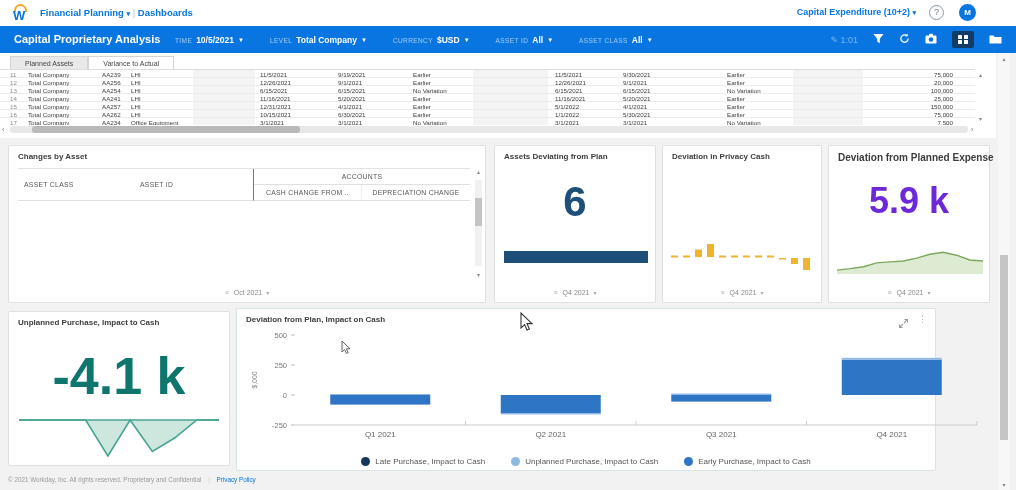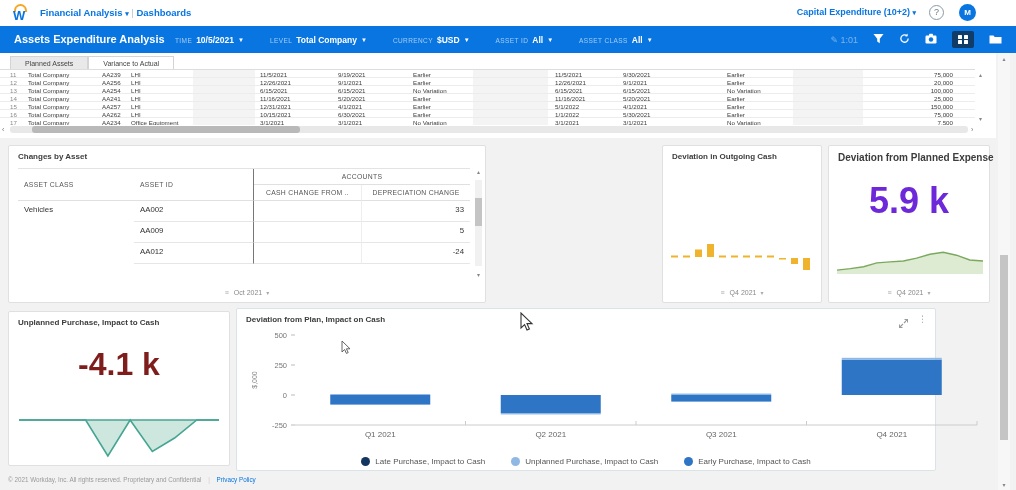--- a/index.html
+++ b/index.html
@@ -93,33 +93,33 @@
 </style>
 </head>
 <body>
 
 <div id="topbar">
   <div id="wlogo">
     <div class="arc"></div>
       <div class="w">W</div>
   </div>
   <div class="crumb" style="left:40px;">
-    <span>Financial Analysis</span> <span class="tb-caret">▾</span>
+    <span>Financial Planning</span> <span class="tb-caret">▾</span>
     <span class="crumb-sep">|</span>
     <span>Dashboards</span>
   </div>
   <div id="workspace-select">
     <span>Capital Expenditure (10+2)</span> <span class="tb-caret">▾</span>
   </div>
   <div id="help-btn">?</div>
   <div id="avatar">M</div>
 </div>
 
 <div id="bluebar">
-  <div id="db-title">Assets Expenditure Analysis</div>
+  <div id="db-title">Capital Proprietary Analysis</div>
   <div id="filters">
       <div class="filter">
         <span class="flabel">TIME</span>
         <span class="fvalue">10/5/2021</span>
         <span class="fcaret">▼</span>
       </div>
       <div class="filter">
         <span class="flabel">LEVEL</span>
         <span class="fvalue">Total Company</span>
         <span class="fcaret">▼</span>
@@ -291,49 +291,45 @@
   <div class="card" style="left:8px; top:92px; width:478px; height:158px;">
     <div class="card-title">Changes by Asset</div>
     <div id="changes-table">
       <div class="ch-grid" style="border-top:1px solid #e3e3e3;">
         <div class="ch-head" style="grid-row:span 2; display:flex; align-items:center; padding-left:6px; border-bottom:1px solid #e0e0e0;">ASSET CLASS</div>
         <div class="ch-head" style="grid-row:span 2; display:flex; align-items:center; padding-left:6px; border-bottom:1px solid #e0e0e0; border-right:1px solid #777;">ASSET ID</div>
         <div class="ch-head" style="grid-column:span 2; text-align:center; padding-top:4px; height:16px; border-bottom:1px solid #e0e0e0;">ACCOUNTS</div>
         <div class="ch-head" style="text-align:center; padding:4px 2px; border-bottom:1px solid #e0e0e0; border-right:1px solid #eee;">CASH CHANGE FROM ..</div>
         <div class="ch-head" style="text-align:center; padding:4px 2px; border-bottom:1px solid #e0e0e0;">DEPRECIATION CHANGE</div>
       </div>
-      <div class="ch-grid" id="changes-rows">
-          <div class="ch-cell" style="border-bottom: none;">Vehicles</div>
-          <div class="ch-cell" style="border-right: 1px solid rgb(119, 119, 119);">AA002</div>
-          <div class="ch-cell" style="border-right: 1px solid rgb(238, 238, 238);"></div>
-          <div class="ch-cell" style="text-align: right;">33</div>
-          <div class="ch-cell" style="border-bottom: none;"></div>
-          <div class="ch-cell" style="border-right: 1px solid rgb(119, 119, 119);">AA009</div>
-          <div class="ch-cell" style="border-right: 1px solid rgb(238, 238, 238);"></div>
-          <div class="ch-cell" style="text-align: right;">5</div>
-          <div class="ch-cell" style="border-bottom: none;"></div>
-          <div class="ch-cell" style="border-right: 1px solid rgb(119, 119, 119);">AA012</div>
-          <div class="ch-cell" style="border-right: 1px solid rgb(238, 238, 238);"></div>
-          <div class="ch-cell" style="text-align: right;">-24</div>
-        </div>
     </div>
     <div id="changes-scroll">
       <div class="tri">▴</div>
       <div class="track"></div>
         <div class="thumb"></div>
       <div class="tri" style="position:absolute; bottom:0; width:100%;">▾</div>
     </div>
     <div class="period">
       <span class="eq">≡</span><span>Oct 2021</span><span class="pcaret">▾</span>
     </div>
   </div>
 
+  <div class="card" style="left:494px; top:92px; width:162px; height:158px;">
+    <div class="card-title">Assets Deviating from Plan</div>
+    <div class="kpi" style="top:32px; font-size:42px; color:#1d4f79;">6</div>
+    <svg class="abs" style="left:9px; top:104px;" width="144" height="14">
+      <rect x="0" y="1" width="144" height="12" fill="#1d4f79"></rect>
+    </svg>
+    <div class="period">
+      <span class="eq">≡</span><span>Q4 2021</span><span class="pcaret">▾</span>
+    </div>
+  </div>
 
   <div class="card" style="left:662px; top:92px; width:160px; height:158px;">
-    <div class="card-title">Deviation in Outgoing Cash</div>
+    <div class="card-title">Deviation in Privacy Cash</div>
     <svg class="abs" id="spark-outgoing" style="left:8px; top:98px;" width="144" height="34">
         <rect x="0" y="11.5" width="7" height="2" fill="#f0b32e"></rect>
         <rect x="12" y="11.5" width="7" height="2" fill="#f0b32e"></rect>
         <rect x="24" y="5.5" width="7" height="7.5" fill="#f0b32e"></rect>
         <rect x="36" y="-0.5" width="7" height="13.5" fill="#f0b32e"></rect>
         <rect x="48" y="11.5" width="7" height="2" fill="#f0b32e"></rect>
         <rect x="60" y="11.5" width="7" height="2" fill="#f0b32e"></rect>
         <rect x="72" y="11.5" width="7" height="2" fill="#f0b32e"></rect>
         <rect x="84" y="11.5" width="7" height="2" fill="#f0b32e"></rect>
         <rect x="96" y="11.5" width="7" height="2" fill="#f0b32e"></rect>
@@ -353,21 +349,21 @@
         <polyline points="0,32 0,28.08 13.272727272727273,26.64 26.545454545454547,24.72 39.81818181818182,20.880000000000003 53.09090909090909,19.919999999999998 66.36363636363636,18.96 79.63636363636364,16.080000000000002 92.9090909090909,12.239999999999998 106.18181818181819,10.32 119.45454545454545,13.2 132.72727272727272,18 146,18.96 146,32" stroke="none" fill="#dcebd2" stroke-width="1.3"></polyline>
         <polyline points="0,28.08 13.272727272727273,26.64 26.545454545454547,24.72 39.81818181818182,20.880000000000003 53.09090909090909,19.919999999999998 66.36363636363636,18.96 79.63636363636364,16.080000000000002 92.9090909090909,12.239999999999998 106.18181818181819,10.32 119.45454545454545,13.2 132.72727272727272,18 146,18.96" stroke="#7ca85e" fill="none" stroke-width="1.4"></polyline>
       </svg>
     <div class="period">
       <span class="eq">≡</span><span>Q4 2021</span><span class="pcaret">▾</span>
     </div>
   </div>
 
   <div class="card" style="left:8px; top:258px; width:222px; height:155px;">
     <div class="card-title">Unplanned Purchase, Impact to Cash</div>
-    <div class="kpi" style="top:34px; font-size:32px; color:#7f1d1d;">-4.1 k</div>
+    <div class="kpi" style="top:34px; font-size:52px; color:#0f766e;">-4.1 k</div>
     <svg class="abs" id="spark-unplanned" style="left:10px; top:100px;" width="200" height="46">
         <polyline points="0,8 0,8 22.22222222222222,8 44.44444444444444,8 66.66666666666667,8 88.88888888888889,44 111.11111111111111,8 133.33333333333334,39.5 155.55555555555554,26 177.77777777777777,8 200,8 200,8" stroke="none" fill="#cde7df" stroke-width="1.3"></polyline>
         <line x1="0" y1="8" x2="200" y2="8" stroke="#46a492" stroke-width="1.6"></line>
         <polyline points="0,8 22.22222222222222,8 44.44444444444444,8 66.66666666666667,8 88.88888888888889,44 111.11111111111111,8 133.33333333333334,39.5 155.55555555555554,26 177.77777777777777,8 200,8" stroke="#46a492" fill="none" stroke-width="1.6"></polyline>
       </svg>
   </div>
 
   <div class="card" style="left:236px; top:255px; width:700px; height:163px; border-color:#d9e4e6;">
     <div class="card-title">Deviation from Plan, Impact on Cash</div>
     <div id="chart-card-actions">

